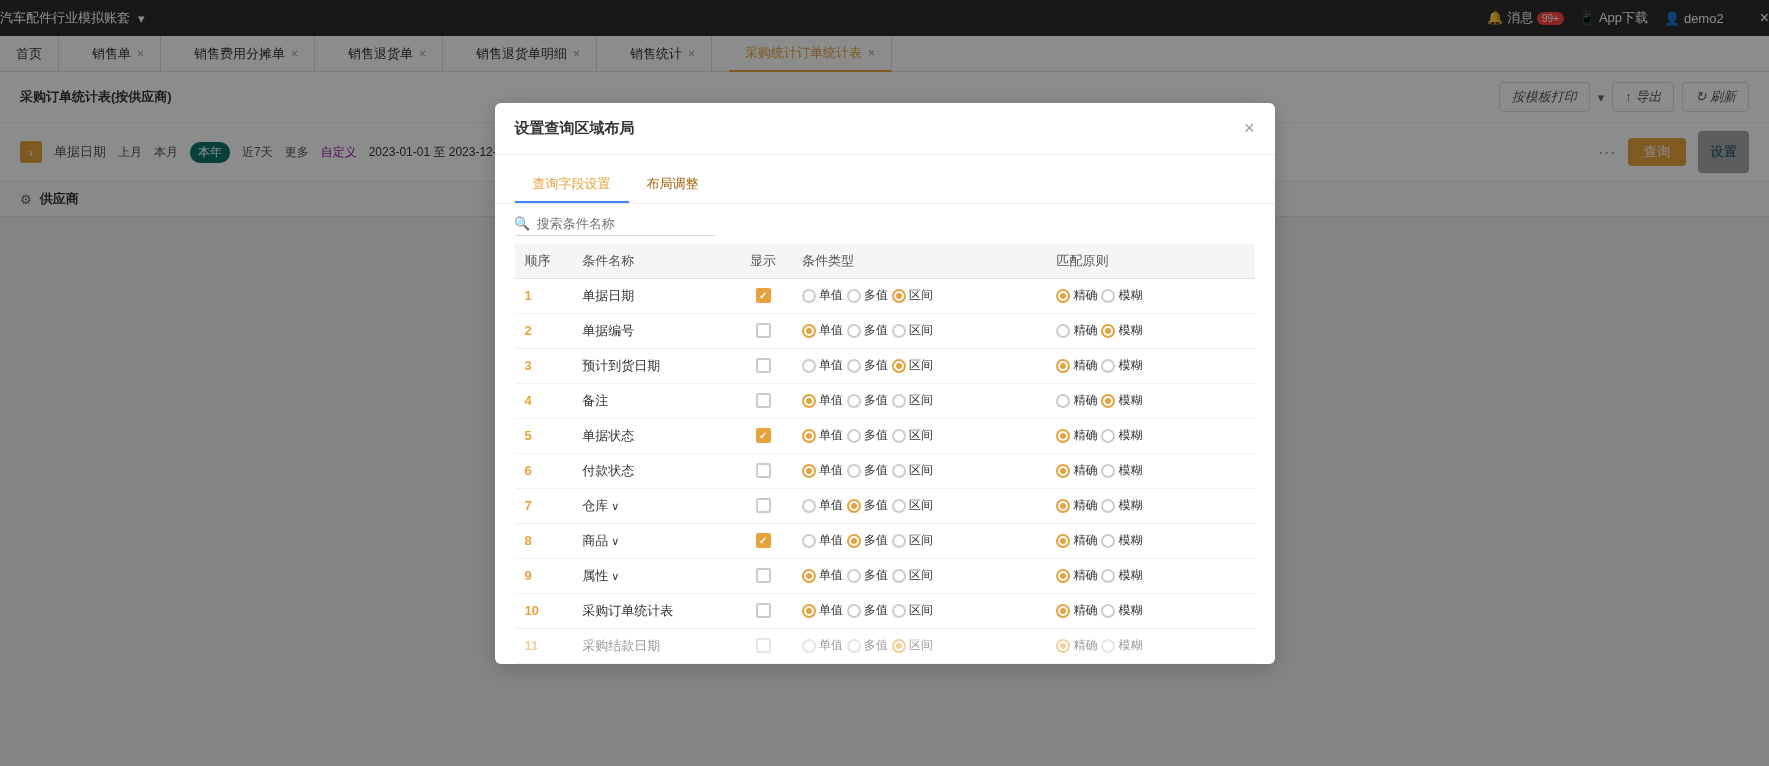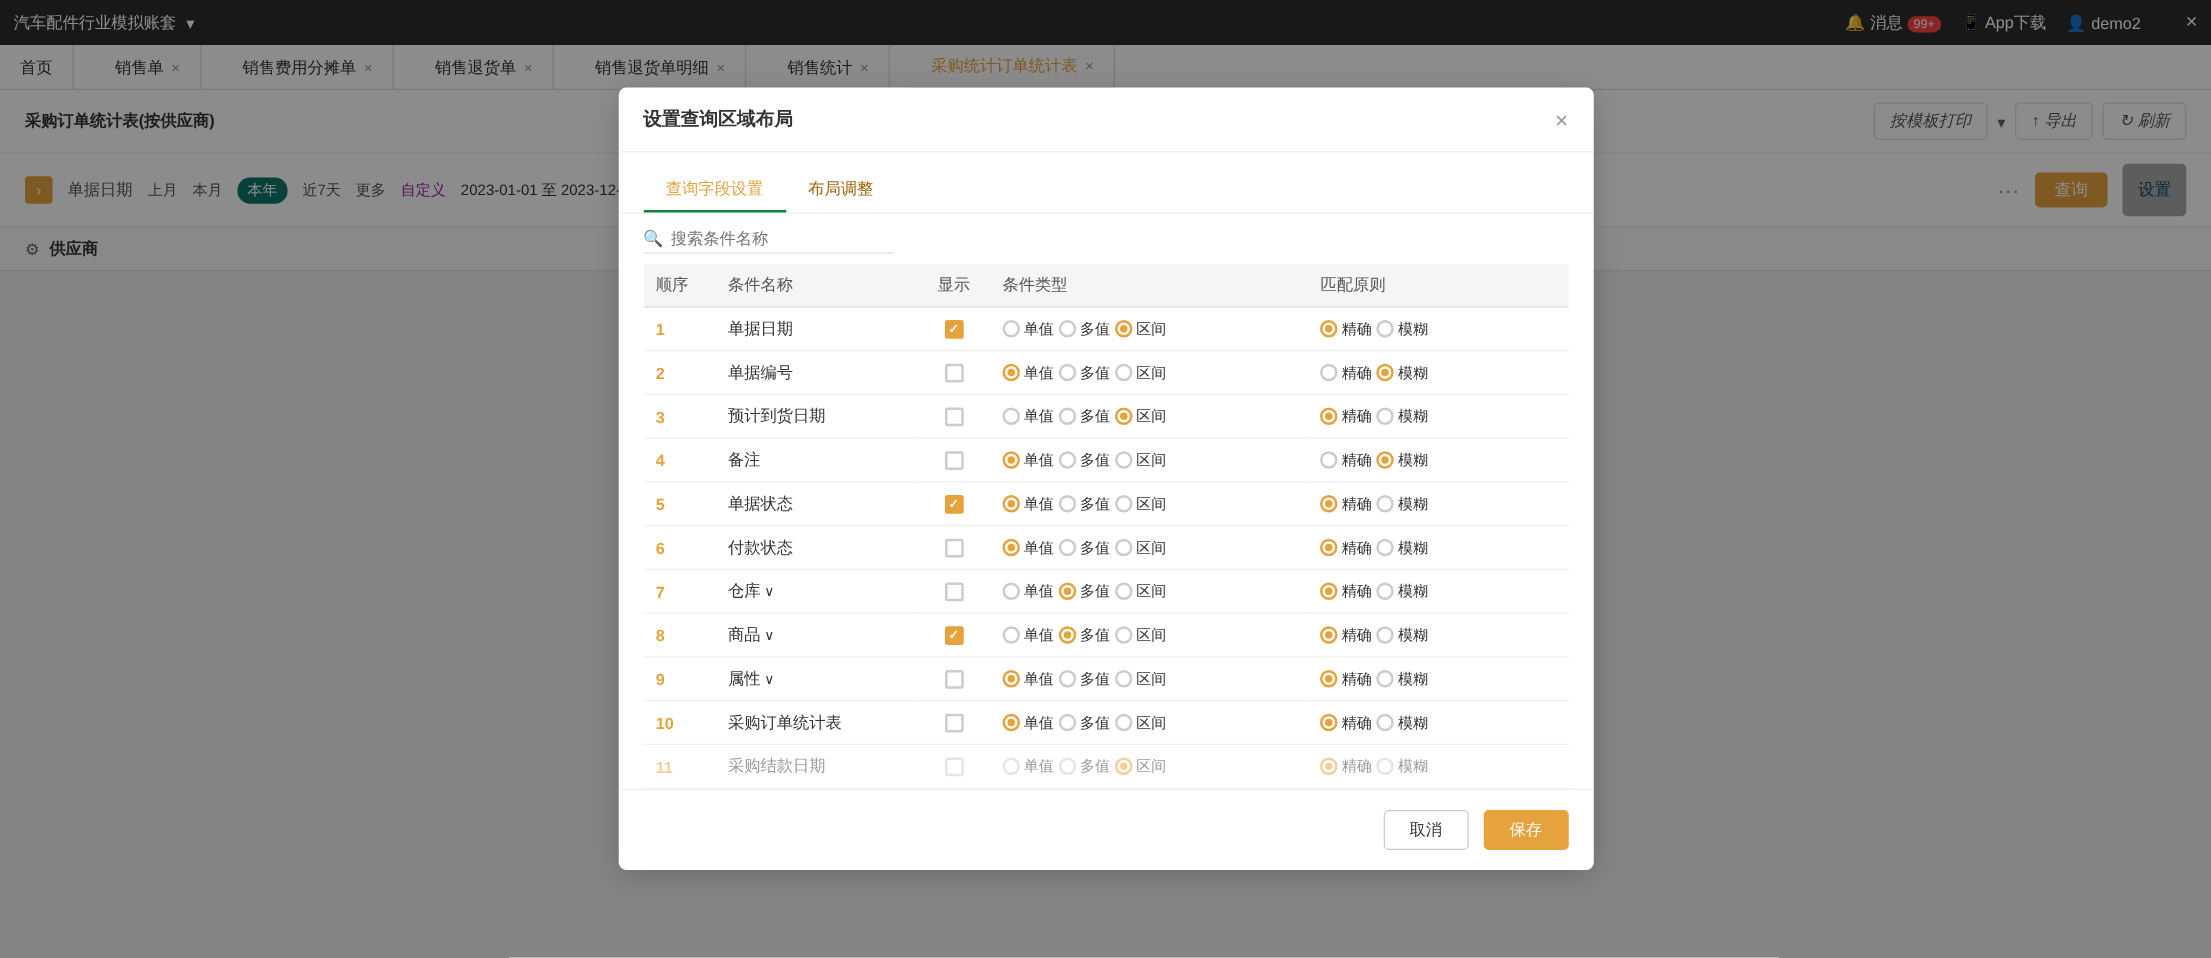--- a/index.html
+++ b/index.html
@@ -5,21 +5,21 @@
     * { box-sizing: border-box; margin: 0; padding: 0; }
     body { font-family: "Microsoft YaHei", Arial, sans-serif; font-size: 13px; background: #f0f0f0; overflow: hidden; }
 
     
     .top-bar {
       height: 36px;
       background: #2d2d2d;
       display: flex;
       align-items: center;
       justify-content: space-between;
-      padding: 0 11px;
+      padding: 0 0;
       color: #fff;
     }
     .top-bar-left { display: flex; align-items: center; gap: 8px; font-size: 13px; }
     .top-bar-right { display: flex; align-items: center; gap: 16px; font-size: 13px; }
     .top-bar-right .badge { background: #f44; color: #fff; border-radius: 10px; padding: 1px 5px; font-size: 10px; }
     .close-btn-top { color: #fff; cursor: pointer; font-size: 16px; margin-left: 20px; }
 
     
     .tab-bar {
       height: 36px;
@@ -122,21 +122,21 @@
       border-bottom: 1px solid #eee;
       display: flex;
       align-items: center;
       justify-content: space-between;
     }
     .modal-title { font-size: 15px; font-weight: bold; color: #333; }
     .modal-close { color: #999; cursor: pointer; font-size: 18px; line-height: 1; }
     .modal-body { flex: 1; overflow: hidden; display: flex; flex-direction: column; padding: 0; }
     .modal-tabs { display: flex; padding: 12px 20px 0; border-bottom: 1px solid #eee; gap: 0; }
     .modal-tab { padding: 8px 18px; cursor: pointer; font-size: 13px; color: #a16207; border-bottom: 2px solid transparent; }
-    .modal-tab.active { color: #e6a23c; border-bottom: 2px solid #15803d; }
+    .modal-tab.active { color: #e6a23c; border-bottom: 2px solid #3b82f6; }
 
     .search-bar { padding: 12px 20px 8px; }
     .search-input-wrap { display: flex; align-items: center; border-bottom: 1px solid #ddd; padding-bottom: 4px; width: 200px; }
     .search-icon { color: #aaa; margin-right: 6px; }
     .search-input { border: none; outline: none; font-size: 13px; color: #333; width: 160px; background: transparent; }
 
     .table-container { flex: 1; overflow-y: auto; padding: 0 20px; }
     .data-table { width: 100%; border-collapse: collapse; }
     .data-table th {
       background: #f5f5f5;
@@ -738,18 +738,14 @@
                       <span>模糊</span>
                     </label>
                   </div>
                 </td>
               </tr>
             </tbody>
         </table>
       </div>
     </div>
 
-    <div class="modal-footer">
-      <button class="btn-cancel">取消</button>
-      <button class="btn-save">保存</button>
-    </div>
   </div>
 </div>
 
 </body></html>

